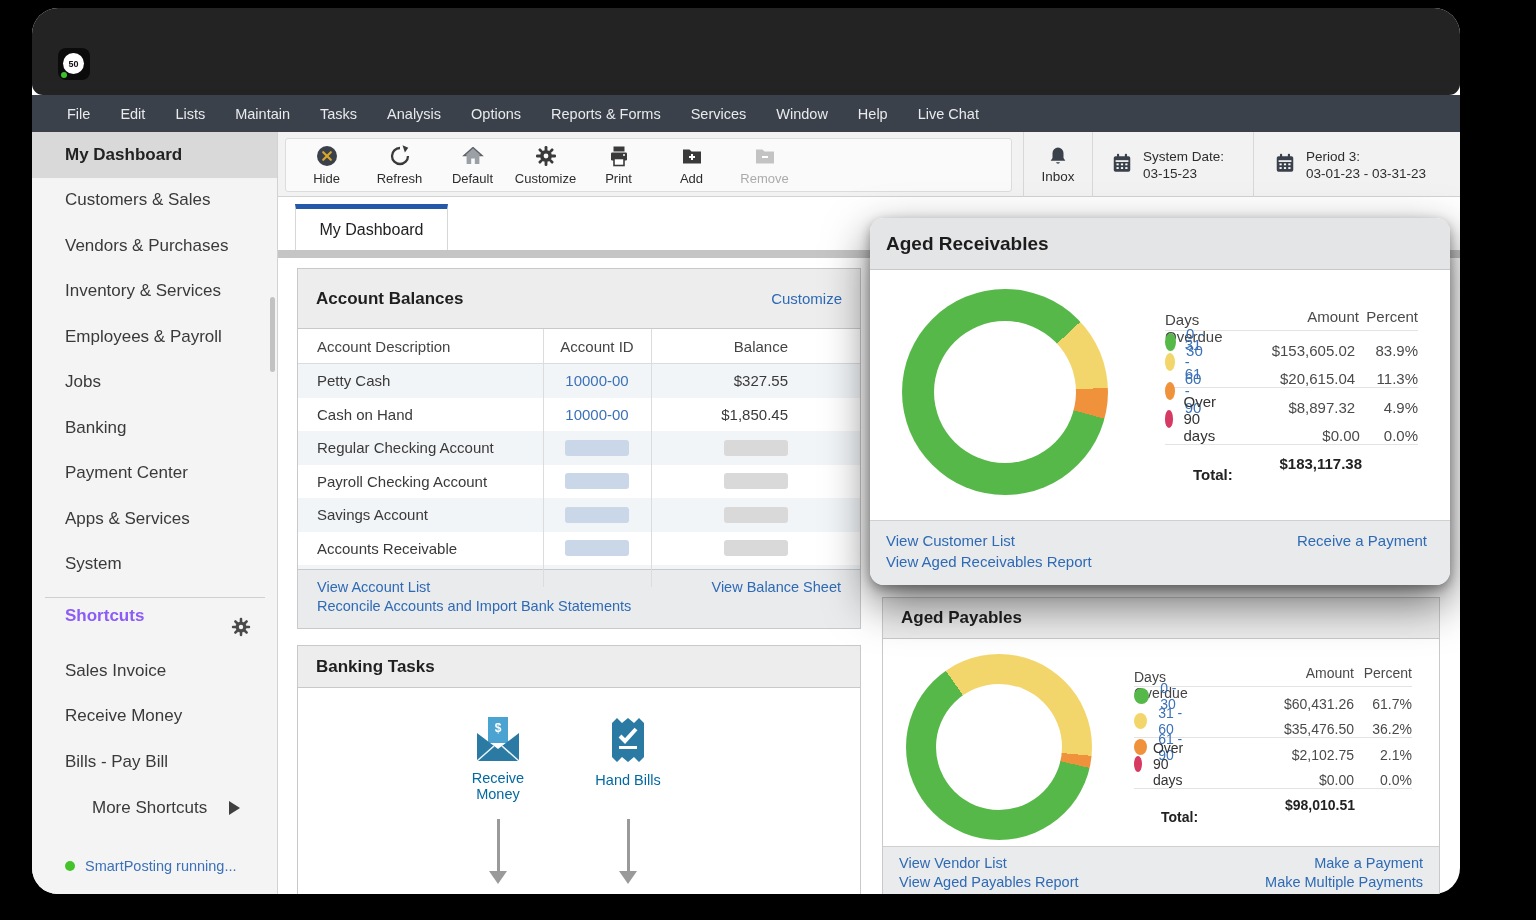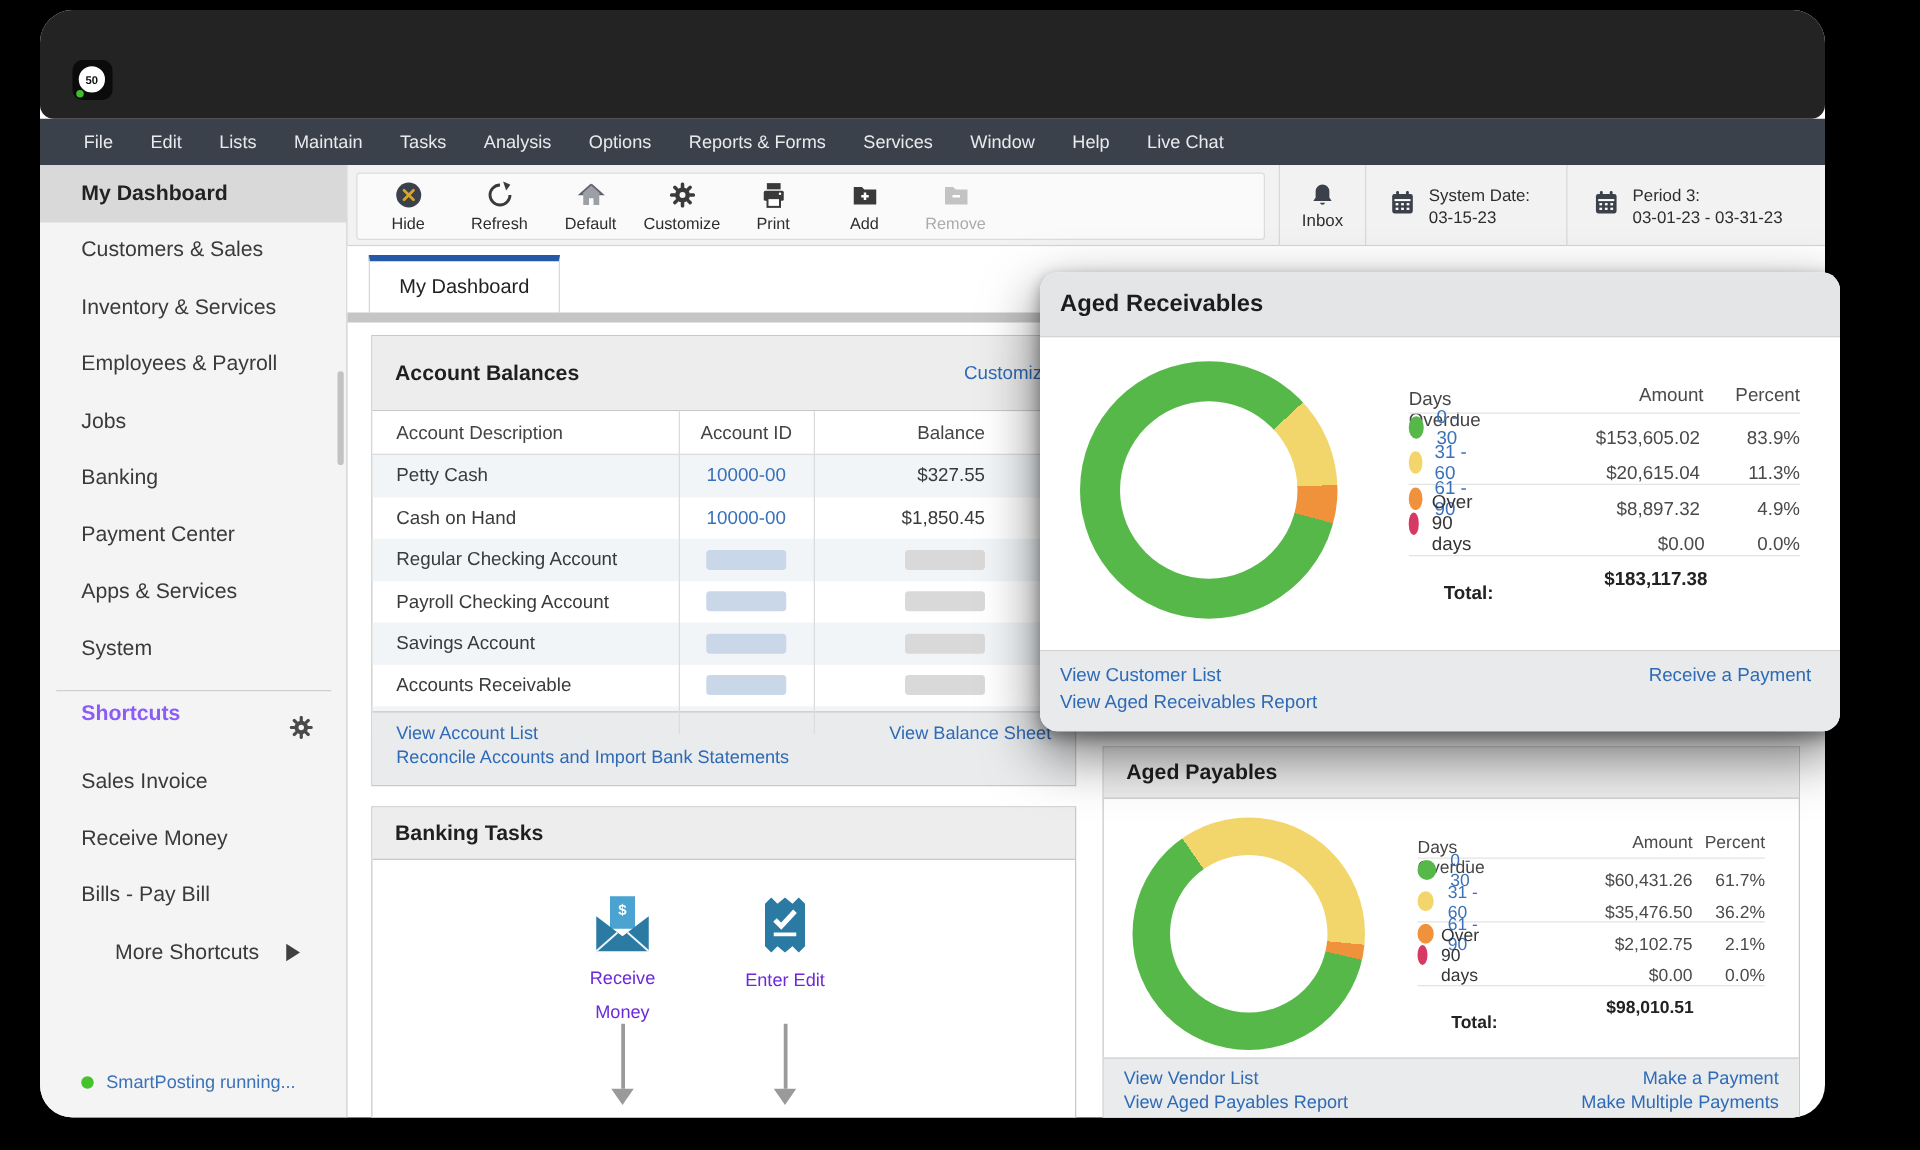--- a/index.html
+++ b/index.html
@@ -73,21 +73,21 @@
   .pill-id { width:64px; height:16px; border-radius:3px; background:#c9d7e8; }
   .pill-bal { width:64px; height:16px; border-radius:3px; background:#d9d9d9; }
   .ab-foot { position:absolute; left:0; right:0; bottom:0; height:59px; background:#e9ebed; border-top:1px solid #c9c9c9; font-size:14.5px; padding:9px 19px 0 19px; }
   .ab-foot .row1 { display:flex; justify-content:space-between; margin-bottom:3px; }
 
   
   .p-bt { left:265px; top:637px; width:564px; height:280px; }
   .bt-head { height:42px; }
   .task { position:absolute; top:70px; width:130px; display:flex; flex-direction:column; align-items:center; cursor:pointer; }
   .task-rm { left:400px; } .task-eb { left:530px; }
-  .task-label { font-size:14.5px; color:#6d28d9; text-align:center; margin-top:8px; line-height:27px; }
+  .task-label { font-size:14.5px; color:#0369a1; text-align:center; margin-top:8px; line-height:16px; }
   .task-arrow { position:absolute; top:173px; width:20px; display:flex; flex-direction:column; align-items:center; }
   .task-arrow .shaft { width:3px; height:52px; background:#9a9a9a; }
   .task-arrow .head { width:0; height:0; border-top:13px solid #9a9a9a; border-left:9px solid transparent; border-right:9px solid transparent; }
 
   
   .p-ap { left:850px; top:589px; width:558px; height:300px; }
   .ap-head { height:41px; }
   .donut { position:absolute; border-radius:50%; }
   .donut .hole { position:absolute; background:#fff; border-radius:50%; }
   .ap-donut { left:23px; top:56px; width:186px; height:186px; }
@@ -112,21 +112,21 @@
   .ap-table .at-headrow { height:26px; }
   .ap-table .at-row { height:25px; }
   .ap-table .bdot { width:16px; height:16px; margin-right:11px; }
   .ap-table .amt { width:160px; }
   .ap-table .pct { width:58px; }
   .ap-table .tot { height:32px; align-items:center; }
   .ap-foot { position:absolute; left:0; right:0; top:248px; height:52px; background:#e9ebec; border-top:1px solid #cfcfcf; font-size:14.5px; padding:8px 16px 0 16px; }
   .ap-foot .frow { display:flex; justify-content:space-between; margin-bottom:3px; }
 
   
-  .card-ar { position:absolute; left:832px; top:218px; width:640px; height:367px; background:#fff; border-radius:14px; box-shadow:0 18px 45px rgba(0,0,0,0.55), 0 4px 12px rgba(0,0,0,0.35); z-index:10; }
+  .card-ar { position:absolute; left:870px; top:218px; width:580px; height:367px; background:#fff; border-radius:14px; box-shadow:0 18px 45px rgba(0,0,0,0.55), 0 4px 12px rgba(0,0,0,0.35); z-index:10; }
   .ar-head { height:52px; background:#e4e5e7; border-bottom:1px solid #c8c8c8; border-radius:14px 14px 0 0; display:flex; align-items:center; padding:0 16px; }
   .ar-title { font-size:19px; font-weight:bold; color:#1c1c1c; }
   .ar-table { left:295px; right:32px; top:84px; font-size:15px; }
   .ar-table .at-headrow { height:28px; }
   .ar-table .at-row { height:28px; }
   .ar-table .bdot { width:18px; height:18px; margin-right:10px; }
   .ar-table .amt { width:185px; }
   .ar-table .pct { width:80px; }
   .ar-table .tot { height:36px; align-items:center; }
   .ar-foot { position:absolute; left:0; right:0; bottom:0; height:65px; background:#e8eaec; border-top:1px solid #d0d0d0; border-radius:0 0 14px 14px; font-size:15px; padding:11px 23px 0 16px; }
@@ -280,20 +280,23 @@
   </div>
 
   <div class="sidebar">
     <div class="sb-item active">
         <span>My Dashboard</span>
       </div>
     <div class="sb-item">
         <span>Customers &amp; Sales</span>
       </div>
     <div class="sb-item">
+        <span>Vendors &amp; Purchases</span>
+      </div>
+    <div class="sb-item">
         <span>Inventory &amp; Services</span>
       </div>
     <div class="sb-item">
         <span>Employees &amp; Payroll</span>
       </div>
     <div class="sb-item">
         <span>Jobs</span>
       </div>
     <div class="sb-item">
         <span>Banking</span>
@@ -450,21 +453,21 @@
         <path d="M4 45 L21 30 M46 45 L29 30" stroke="#eaf4f9" stroke-width="1.6" fill="none"></path>
       </svg>
       <div class="task-label">Receive<br>Money</div>
     </div>
     <div class="task task-eb" style="left:265px;">
       <svg width="38" height="48" viewBox="0 0 38 48">
         <path d="M3 7 L8 2 L13 7 L19 2 L25 7 L30 2 L35 7 L35 41 L30 46 L25 41 L19 46 L13 41 L8 46 L3 41 Z" fill="#2a7aa3"></path>
         <path d="M11 20 L16 25 L27 13" stroke="#fff" stroke-width="4" fill="none"></path>
         <rect x="10" y="30" width="18" height="3" fill="#fff"></rect>
       </svg>
-      <div class="task-label">Enter Edit</div>
+      <div class="task-label">Hand Bills</div>
     </div>
     <div class="task-arrow" style="left:190px;">
         <div class="shaft"></div>
         <div class="head"></div>
       </div>
     <div class="task-arrow" style="left:320px;">
         <div class="shaft"></div>
         <div class="head"></div>
       </div>
   </div>

